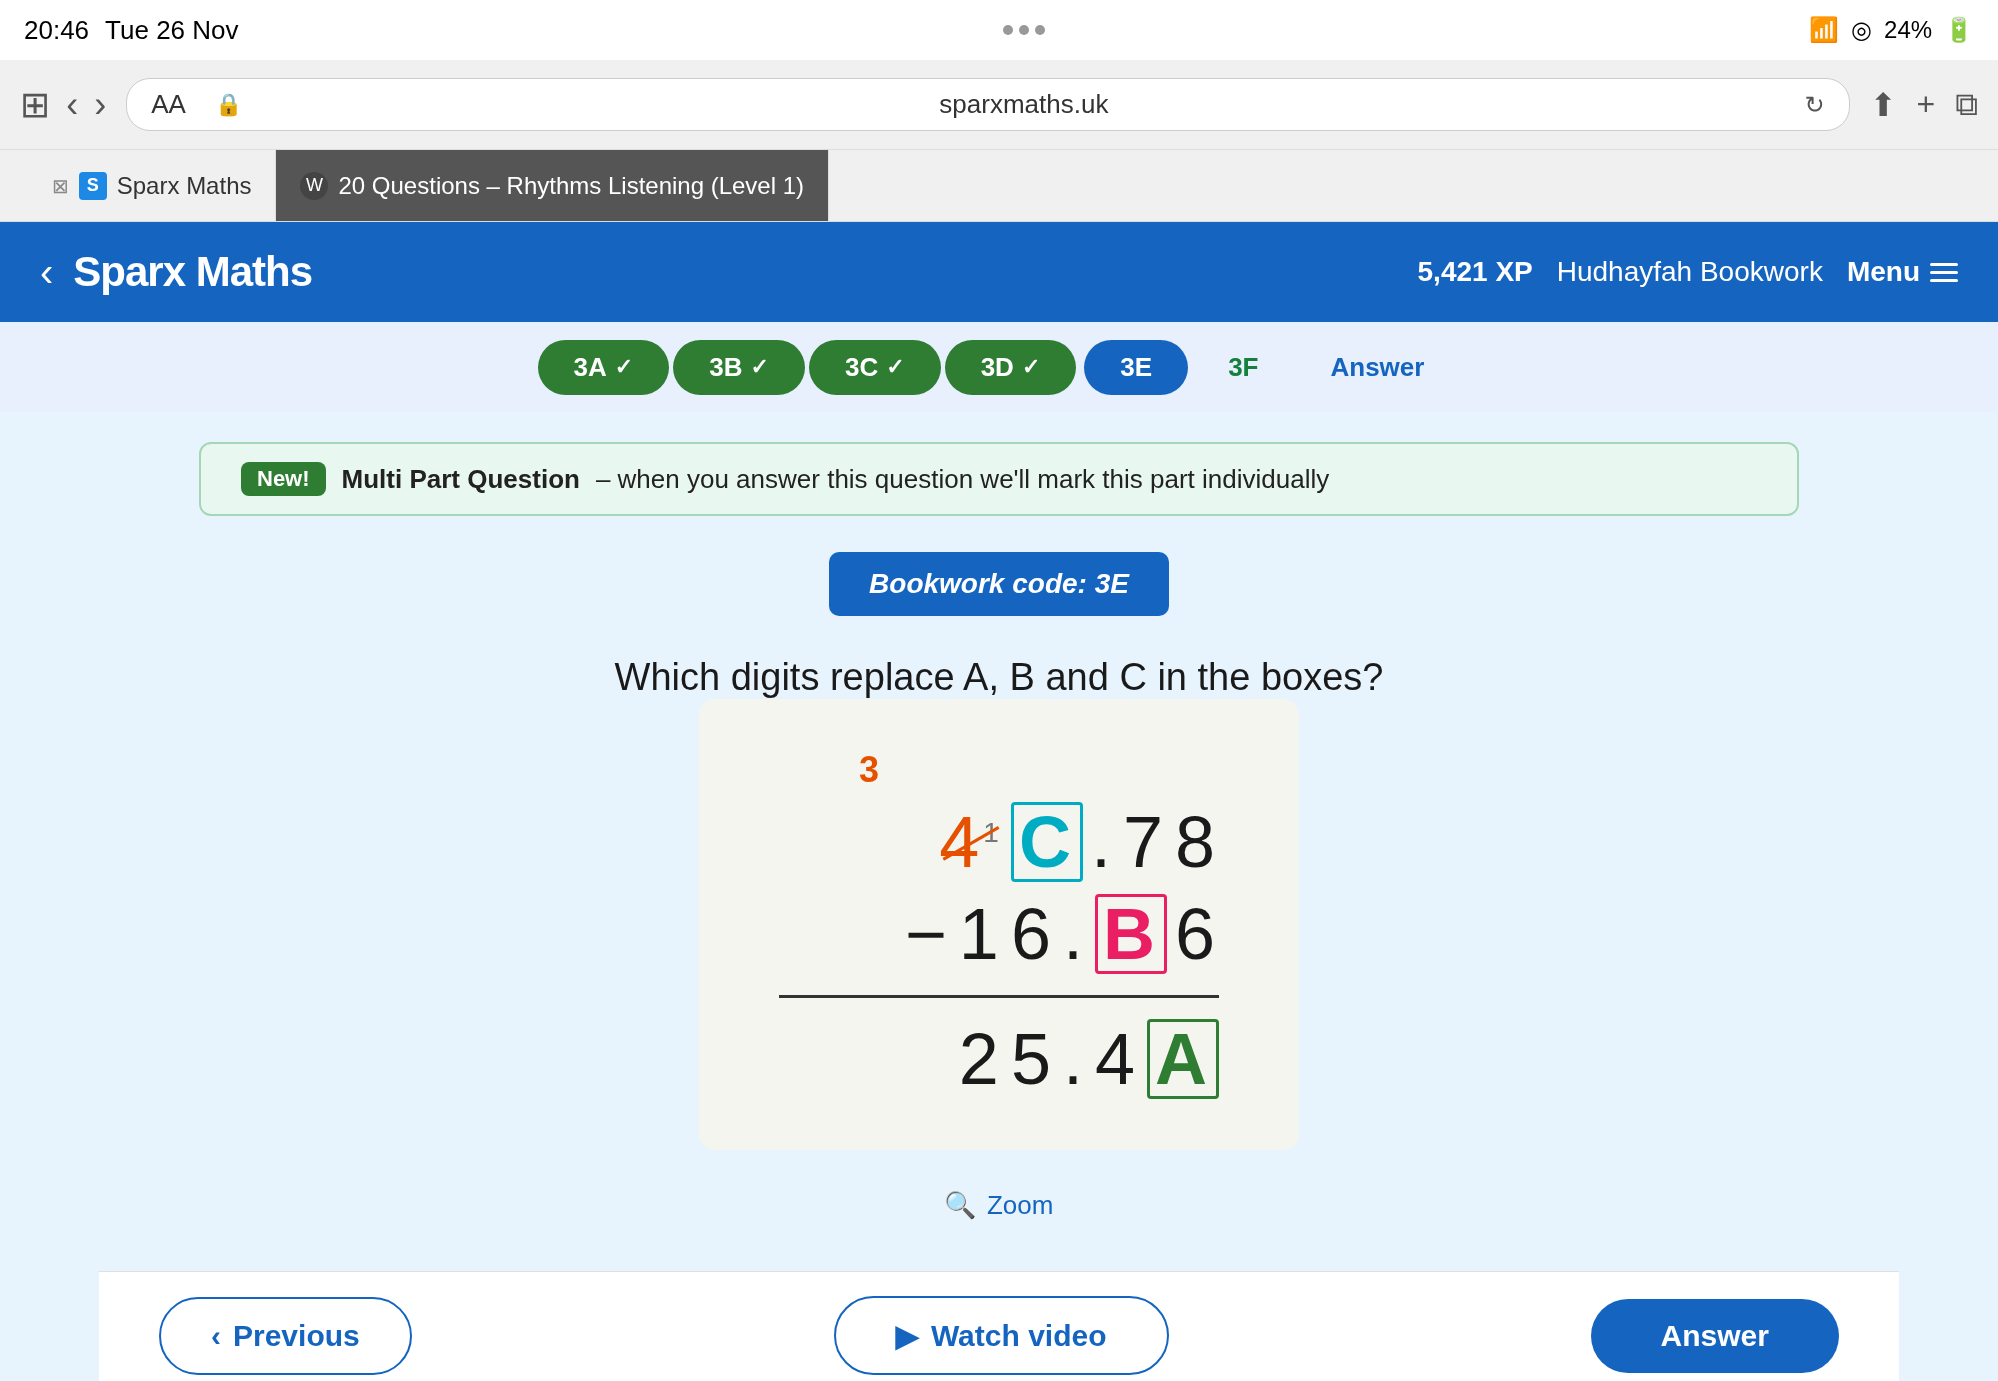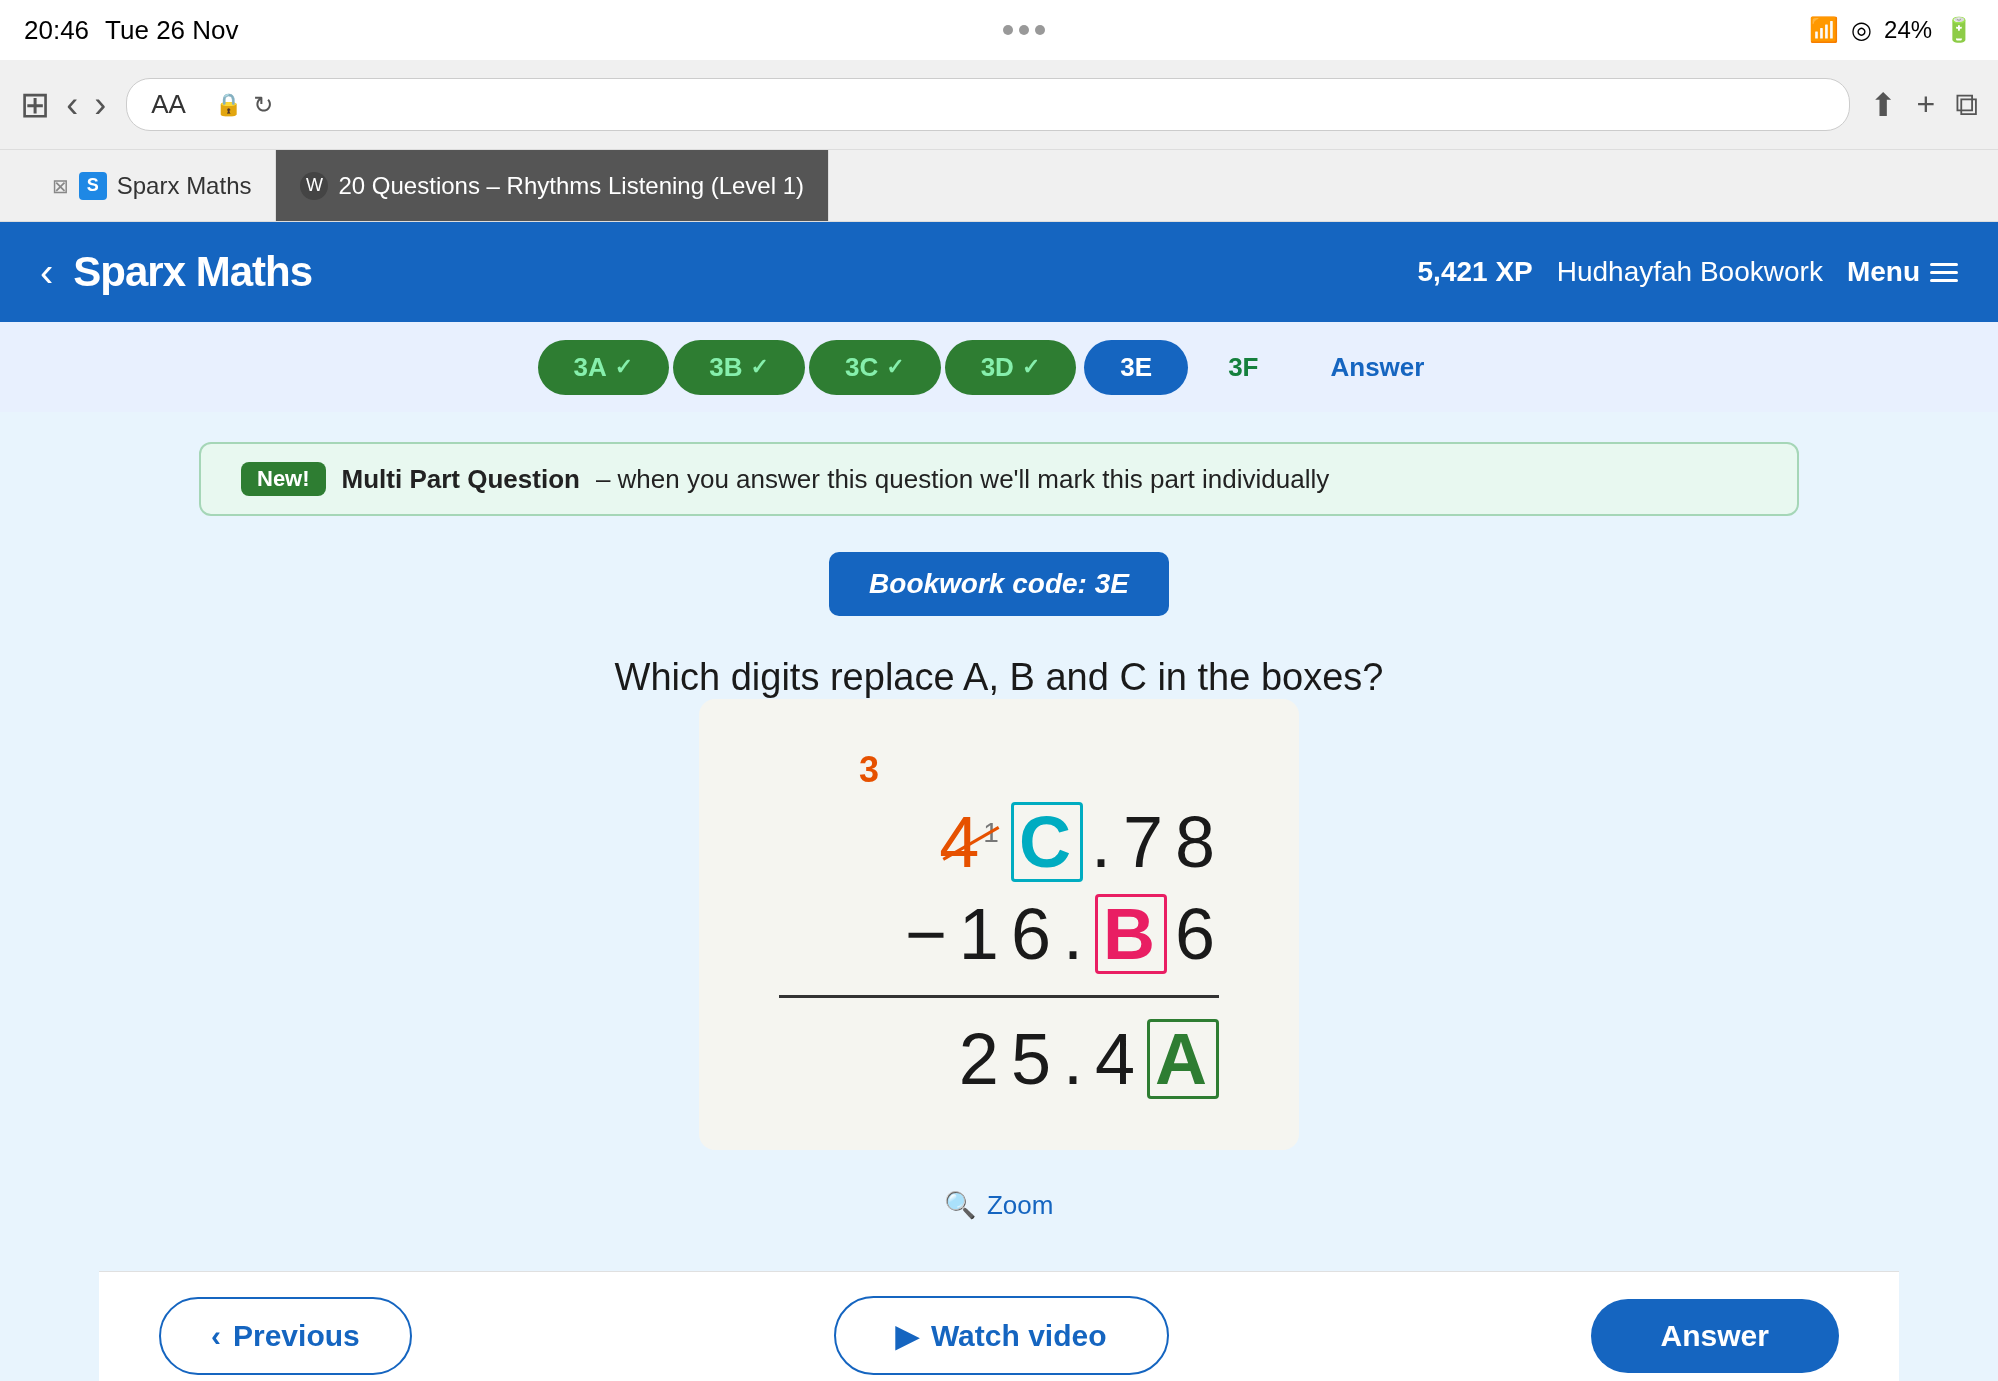--- a/index.html
+++ b/index.html
@@ -115,21 +115,21 @@
     .q-tab {
       padding: 12px 36px;
       border-radius: 40px;
       font-size: 26px;
       font-weight: 600;
       cursor: pointer;
       display: flex;
       align-items: center;
       gap: 8px;
     }
-    .q-tab.done { background: #2e7d32; color: #86efac; margin-right: 4px; }
+    .q-tab.done { background: #2e7d32; color: #ffffff; margin-right: 4px; }
     .q-tab.active { background: #1565c0; color: #fff; margin: 0 4px; }
     .q-tab.upcoming { color: #15803d; font-size: 26px; padding: 12px 36px; }
     .q-tab.summary { color: #1565c0; font-size: 26px; }
     .check { font-size: 22px; }
 
     
     .main-content {
       background: #e8f4fd;
       min-height: 900px;
       padding: 30px 40px 40px;
@@ -378,20 +378,21 @@
 
 <div class="browser-chrome">
   <div class="browser-icons">
     <span class="browser-icon">⊞</span>
     <span class="browser-icon">‹</span>
     <span class="browser-icon">›</span>
   </div>
   <div class="address-bar">
     <span class="aa">AA</span>
     <span class="lock">🔒</span>
+    <span class="url">sparxmaths.uk</span>
     <span class="refresh">↻</span>
   </div>
   <div class="browser-actions">
     <span class="browser-action">⬆</span>
     <span class="browser-action">+</span>
     <span class="browser-action">⧉</span>
   </div>
 </div>
 
 <div class="tabs-row">

